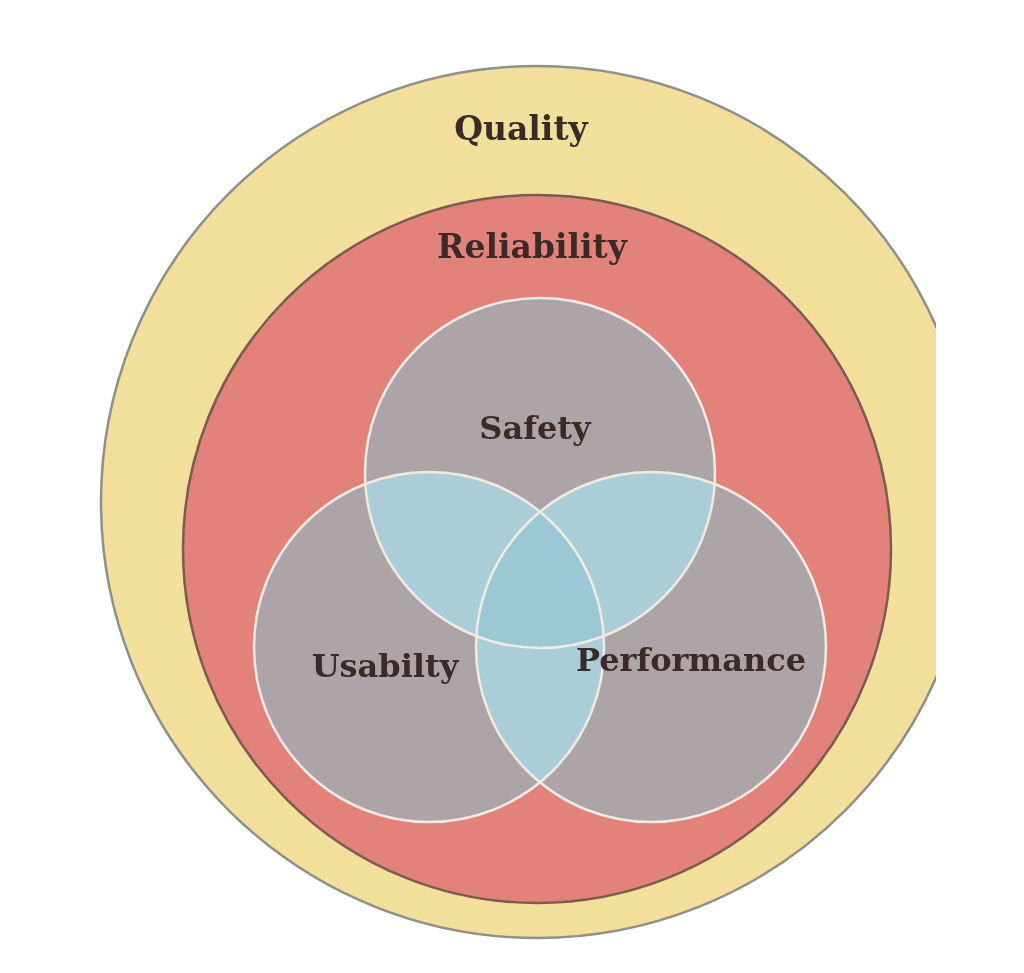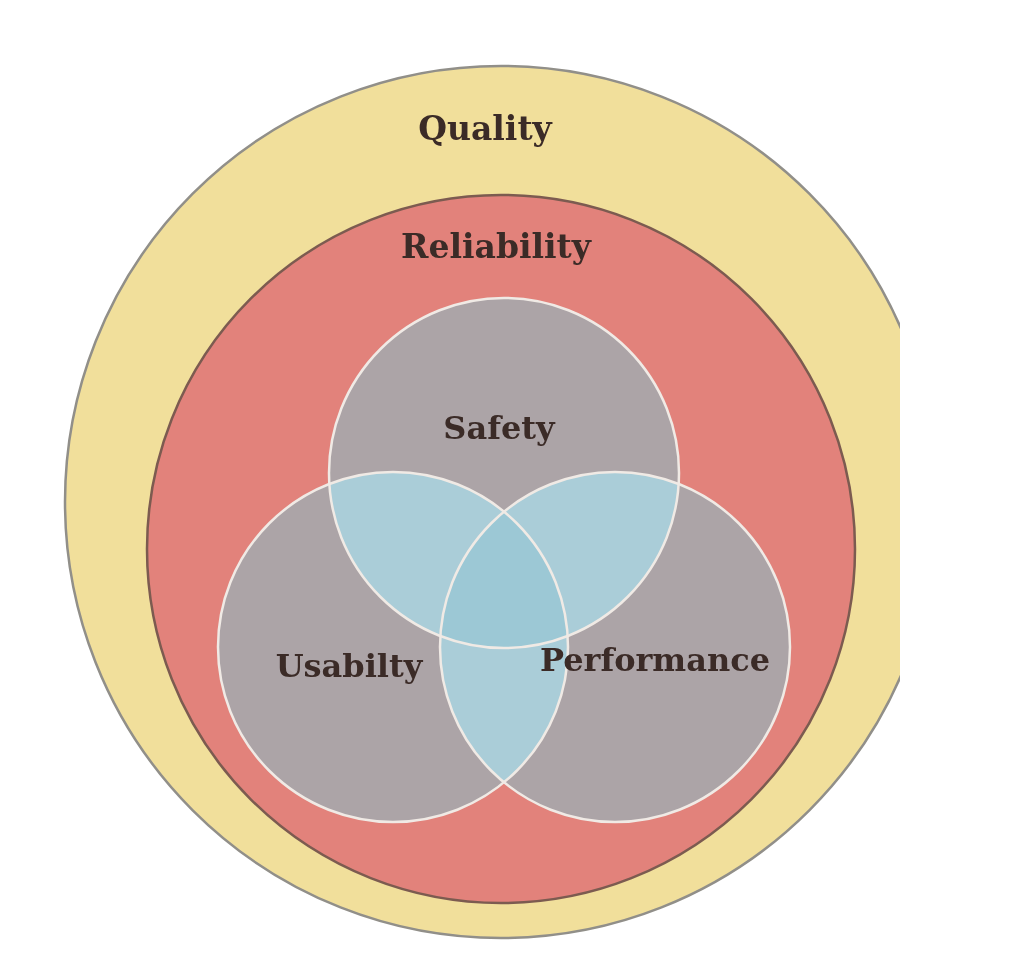--- a/index.html
+++ b/index.html
@@ -7,20 +7,21 @@
     padding: 0;
     background: #ffffff;
     font-family: "DejaVu Serif", serif;
   }
   .stage {
     position: relative;
     width: 900px;
     height: 973px;
     background: #ffffff;
     overflow: hidden;
+    padding-left: 36px;
   }
   svg { display: block; }
   .venn-label {
     font-family: "DejaVu Serif", serif;
     font-weight: 600;
     font-size: 33px;
     text-anchor: middle;
   }
   .venn-label.small { font-size: 32px; }
 </style>

